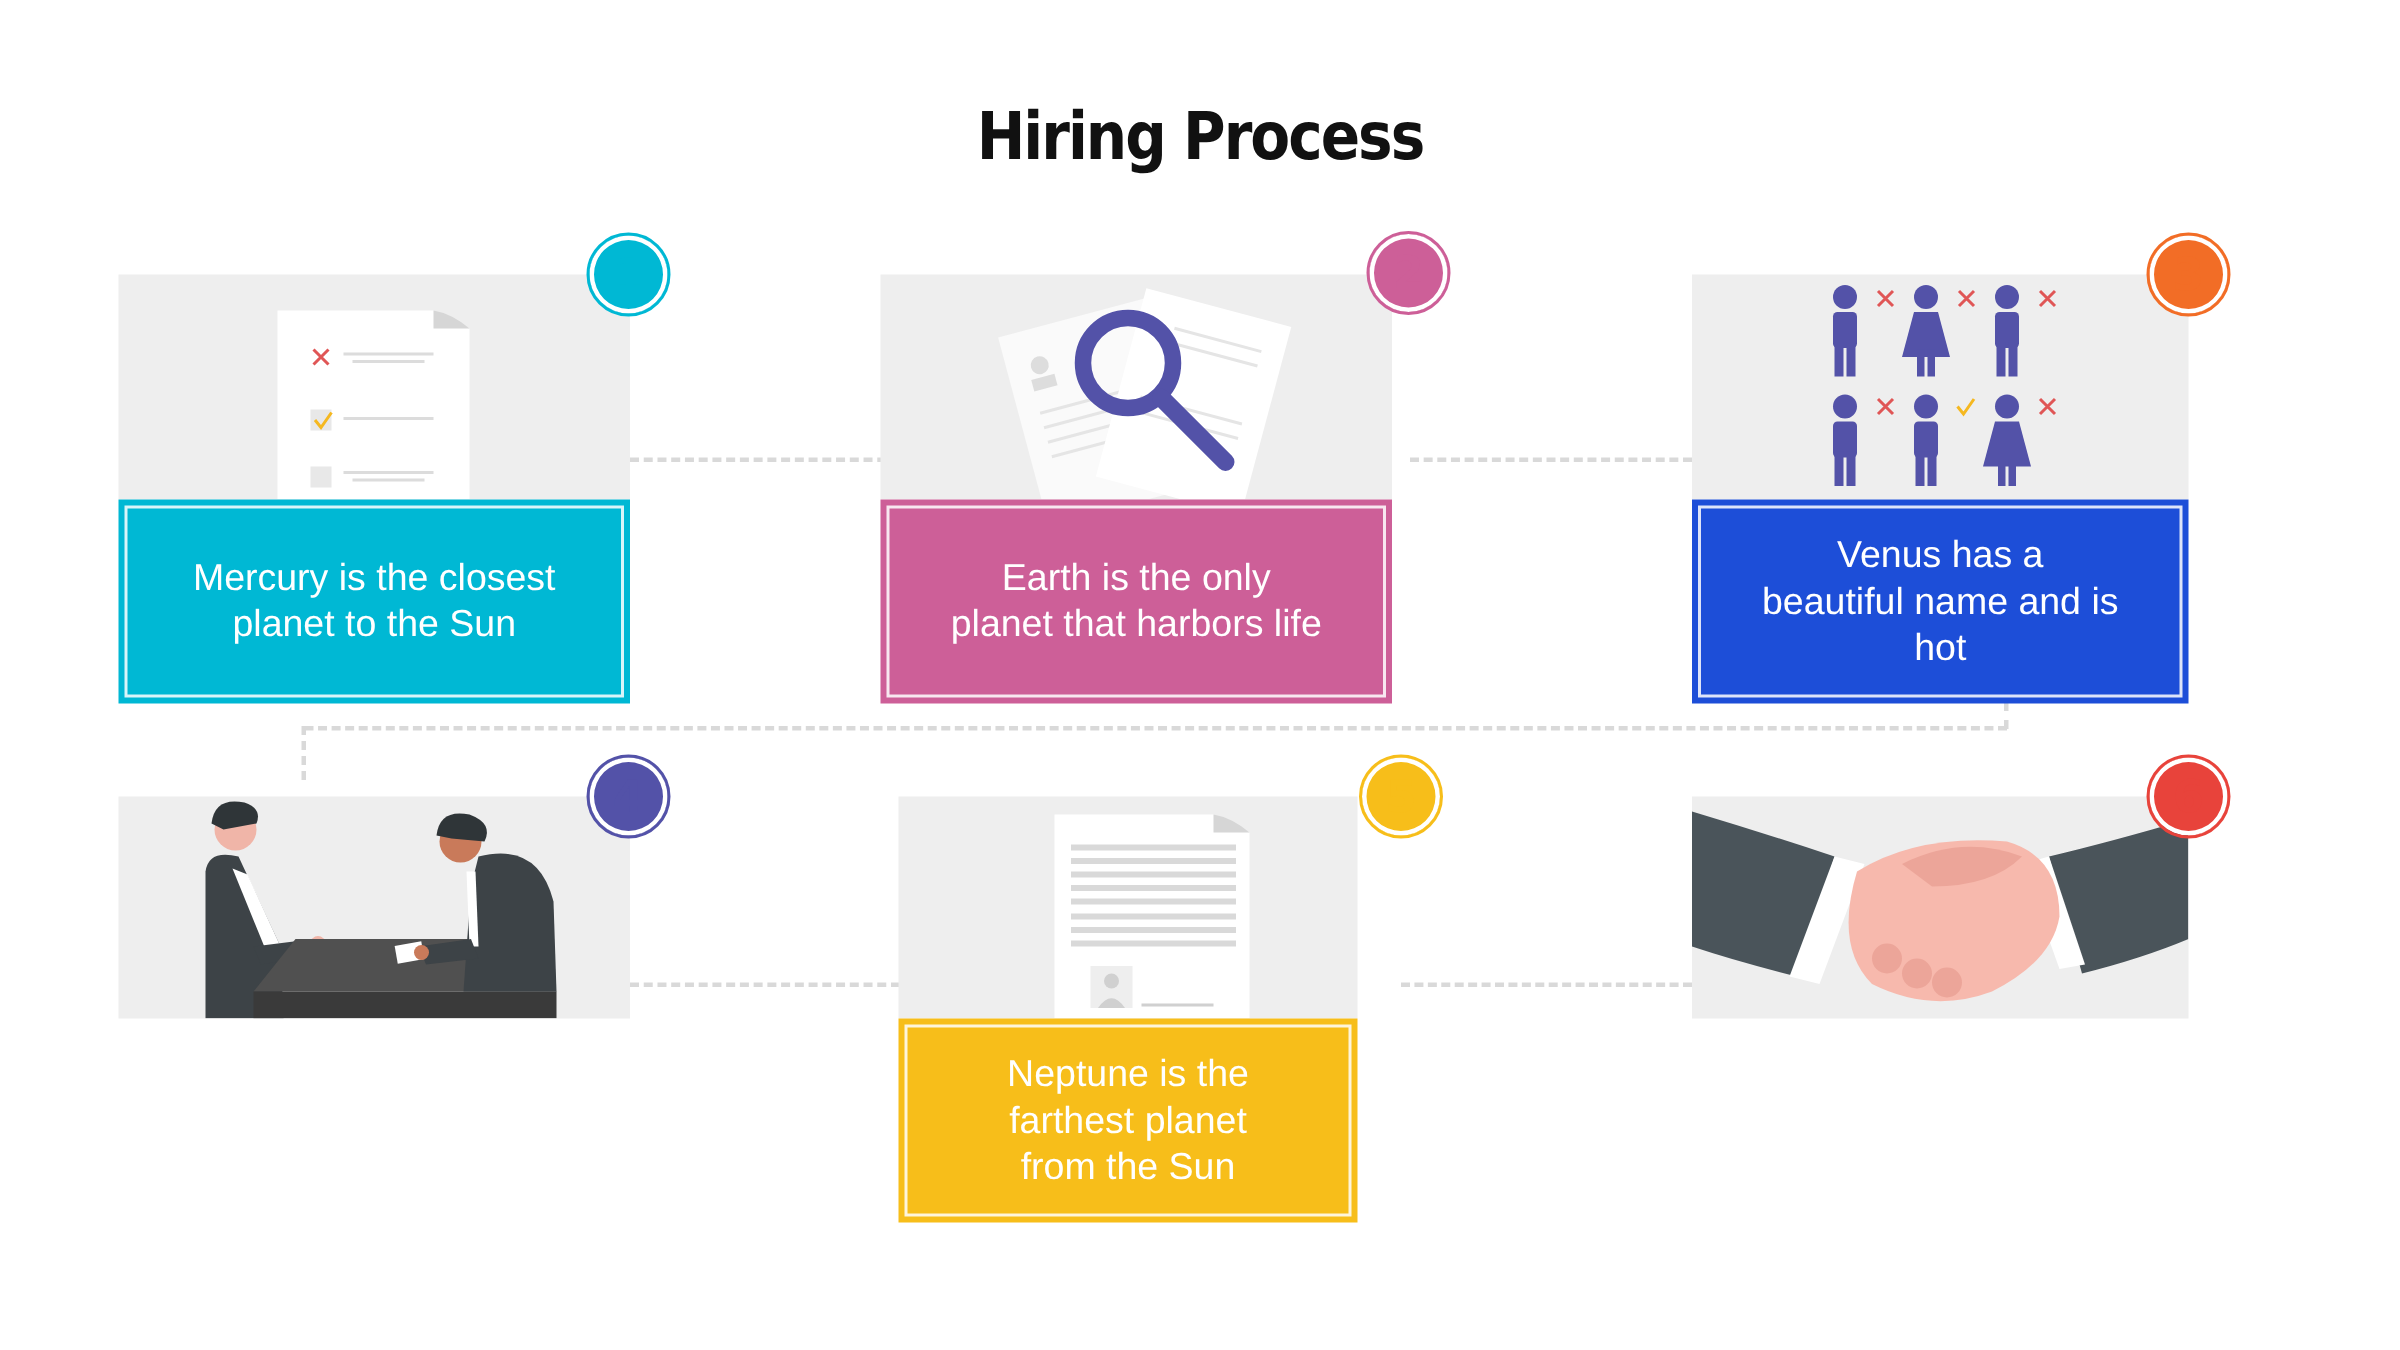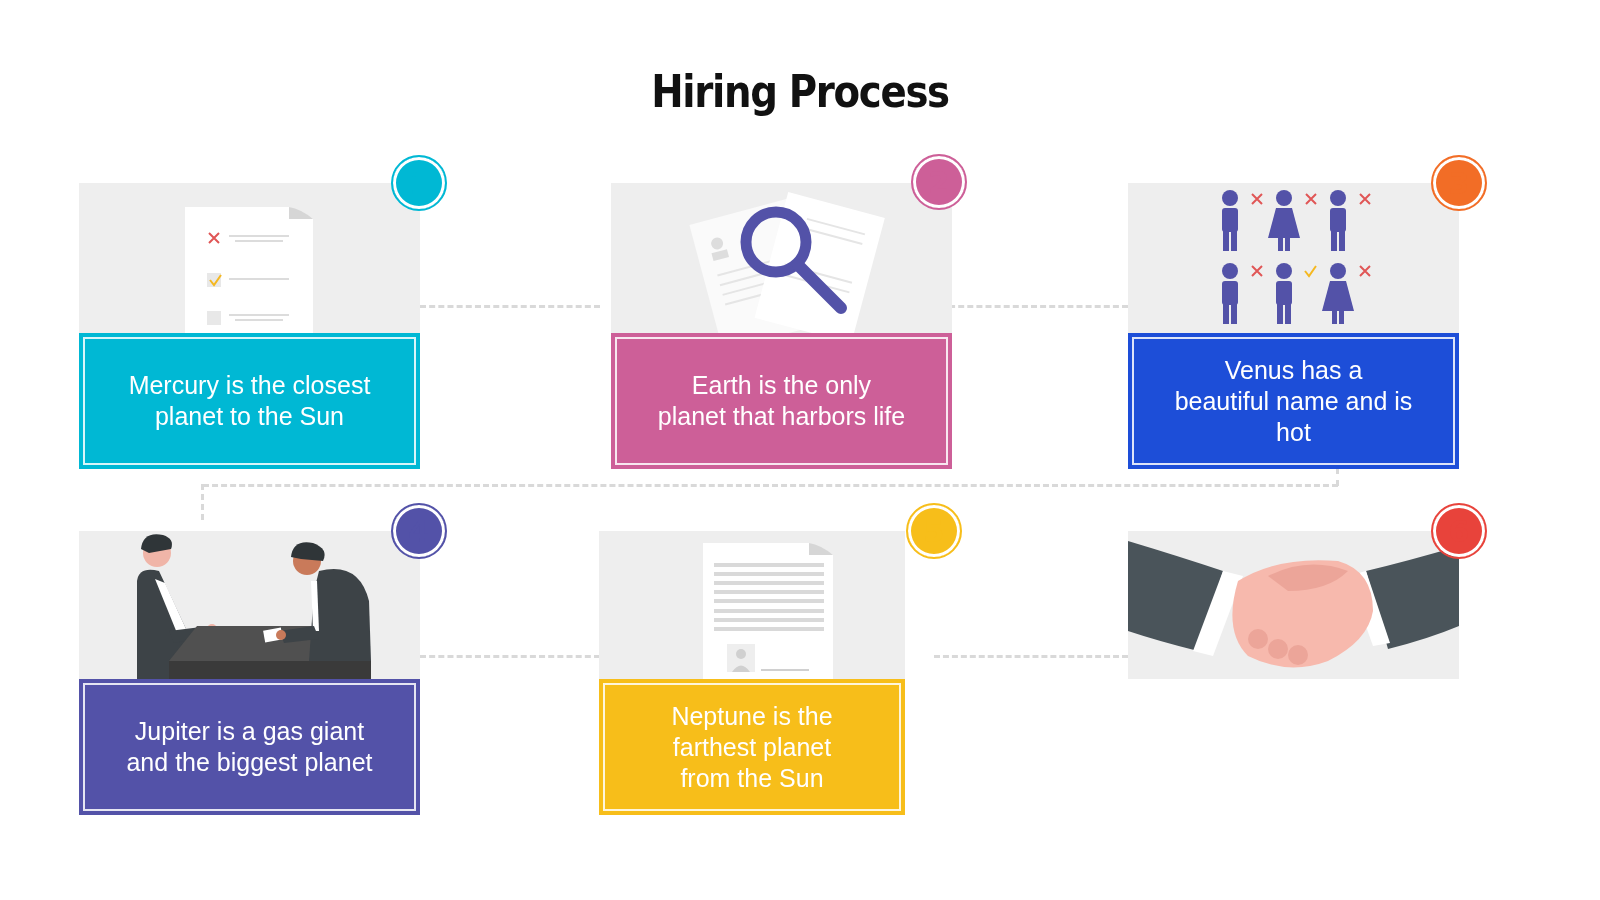--- a/index.html
+++ b/index.html
@@ -43,21 +43,21 @@
       <rect x="150" y="131" width="60" height="2" fill="#dcdcdc"></rect>
         <rect x="156" y="136" width="48" height="2" fill="#dcdcdc"></rect>
     </svg>
   </div>
   <div class="box" style="background:#00b8d4;">
     <div class="inner">Mercury is the closest planet to the Sun</div>
   </div>
 </div>
 <div class="badge" style="left:393px; top:157px; background:#00b8d4; color:#00b8d4;">1</div>
 
-<div class="card" style="left:611px; top:183px; width:341px; height:286px;">
+<div class="card" style="left:587px; top:183px; width:341px; height:286px;">
   <div class="img">
     <svg width="341" height="150" viewBox="0 0 341 150">
       <g transform="rotate(-15 130 80)">
           <rect x="90" y="30" width="110" height="130" fill="#fafafa"></rect>
         <circle cx="112" cy="55" r="6" fill="#ddd"></circle>
           <rect x="104" y="63" width="16" height="8" fill="#ddd"></rect>
         <rect x="104" y="85" width="80" height="2" fill="#e5e5e5"></rect>
           <rect x="104" y="95" width="80" height="2" fill="#e5e5e5"></rect>
           <rect x="104" y="105" width="80" height="2" fill="#e5e5e5"></rect>
           <rect x="104" y="115" width="80" height="2" fill="#e5e5e5"></rect>
@@ -137,23 +137,20 @@
       <rect x="90" y="130" width="202" height="18" fill="#3a3a3a"></rect>
       <path d="M240 40 Q280 30 290 70 L292 130 H230 L235 60 Z" fill="#3d4347"></path>
       <circle cx="228" cy="30" r="14" fill="#c97a5a"></circle>
       <path d="M212 26 Q214 8 234 12 Q250 18 244 30 L222 28 Z" fill="#2f3538"></path>
       <path d="M232 50 L238 50 L240 100 L234 100 Z" fill="#ffffff"></path>
       <rect x="185" y="98" width="18" height="12" fill="#ffffff" transform="rotate(-10 194 104)"></rect>
       <path d="M200 100 L235 95 L240 108 L205 112 Z" fill="#3d4347"></path>
       <circle cx="202" cy="104" r="5" fill="#c97a5a"></circle>
     </svg>
   </div>
-  <div class="box" style="background:#5352a8; top:148px;">
-    <div class="inner">Jupiter is a gas giant and the biggest planet</div>
-  </div>
 </div>
 <div class="badge" style="left:393px; top:505px; background:#5352a8; color:#5352a8;">4</div>
 
 <div class="card" style="left:599px; top:531px; width:306px; height:286px;">
   <div class="img" style="height:148px;">
     <svg width="335" height="148" viewBox="0 0 335 148">
       <path d="M104 12 H210 L234 24 V148 H104 Z" fill="#ffffff"></path>
       <path d="M210 12 Q222 14 234 24 L210 24 Z" fill="#d6d6d6"></path>
       <g fill="#d9d9d9">
         <rect x="115" y="32" width="110" height="4"></rect>

